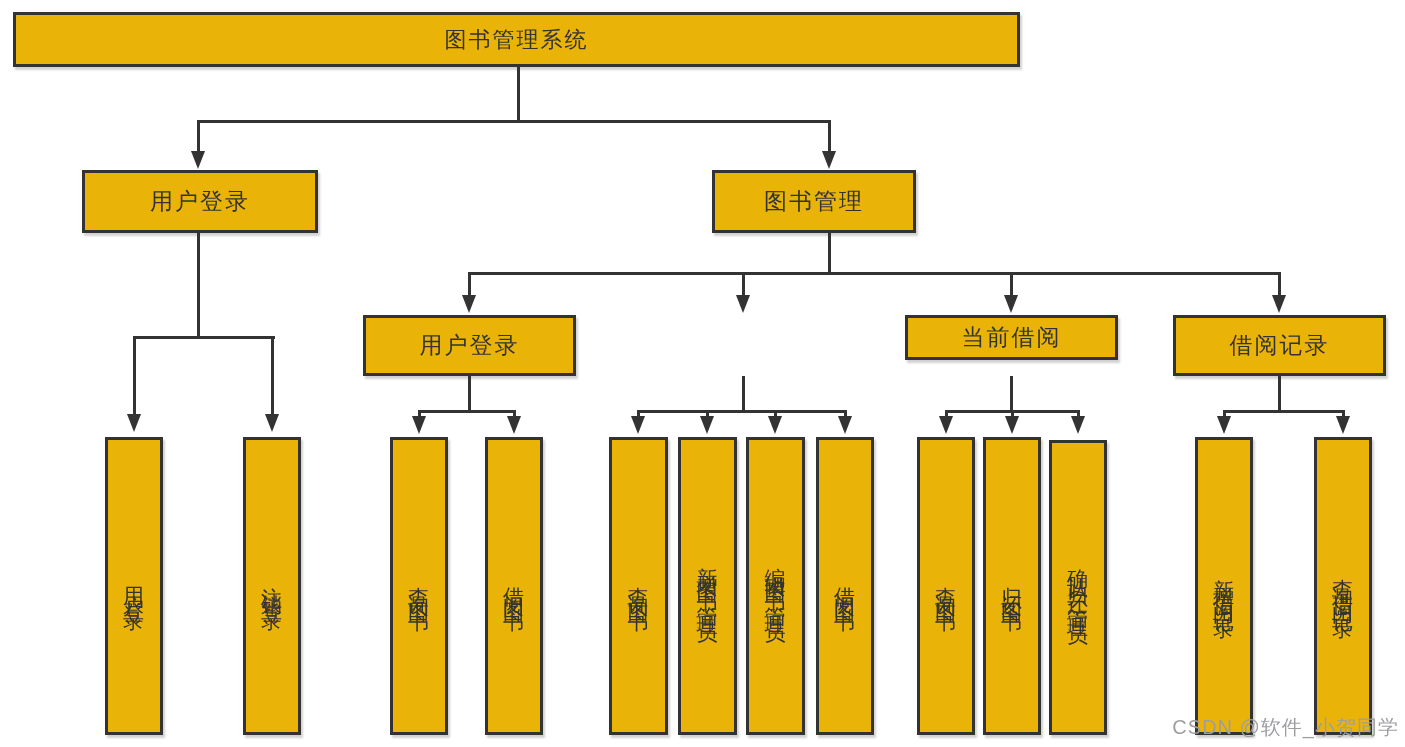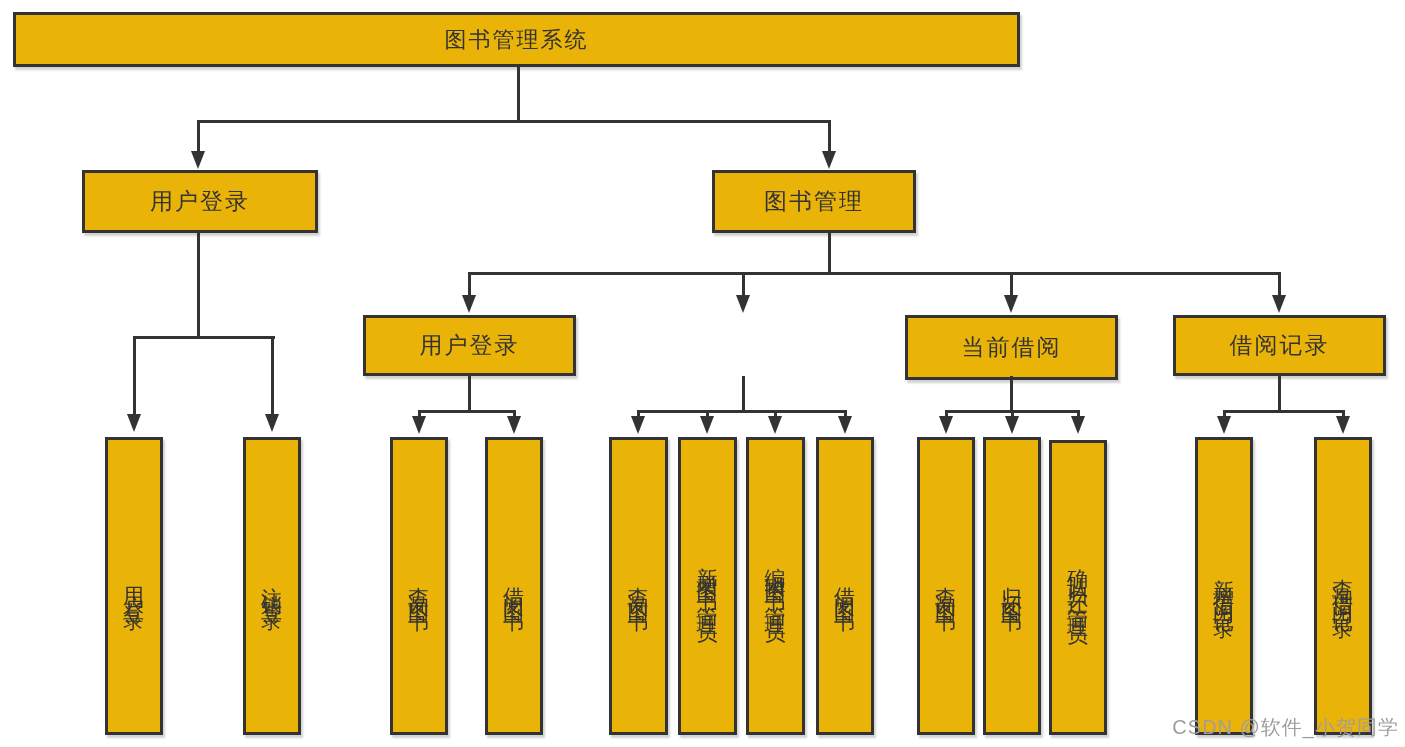--- a/index.html
+++ b/index.html
@@ -41,21 +41,21 @@
   <div class="box h" style="left:82px;top:170px;width:236px;height:63px;">
     <span>用户登录</span>
   </div>
   <div class="box h" style="left:712px;top:170px;width:204px;height:63px;">
     <span>图书管理</span>
   </div>
 
   <div class="box h" style="left:363px;top:315px;width:213px;height:61px;">
     <span>用户登录</span>
   </div>
-  <div class="box h" style="left:905px;top:315px;width:213px;height:65px;">
+  <div class="box h" style="left:905px;top:315px;width:213px;height:45px;">
     <span>当前借阅</span>
   </div>
   <div class="box h" style="left:1173px;top:315px;width:213px;height:61px;">
     <span>借阅记录</span>
   </div>
 
   <div class="box v" style="left:105px;top:437px;width:58px;height:298px;">
     <span>用户登录</span>
   </div>
   <div class="box v" style="left:243px;top:437px;width:58px;height:298px;">

